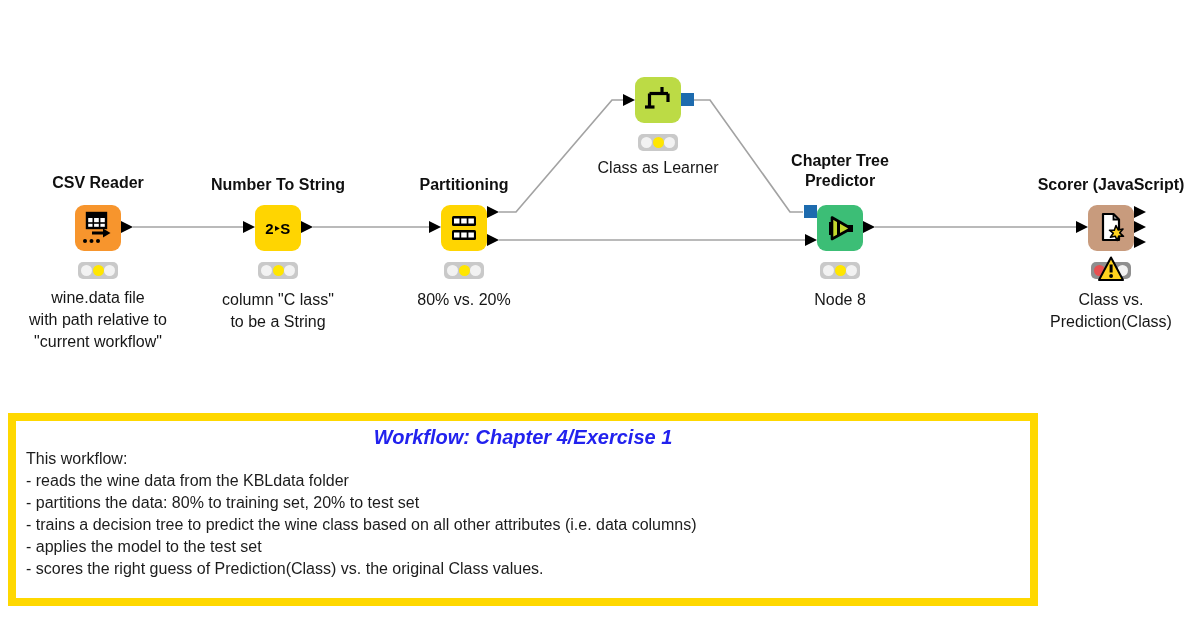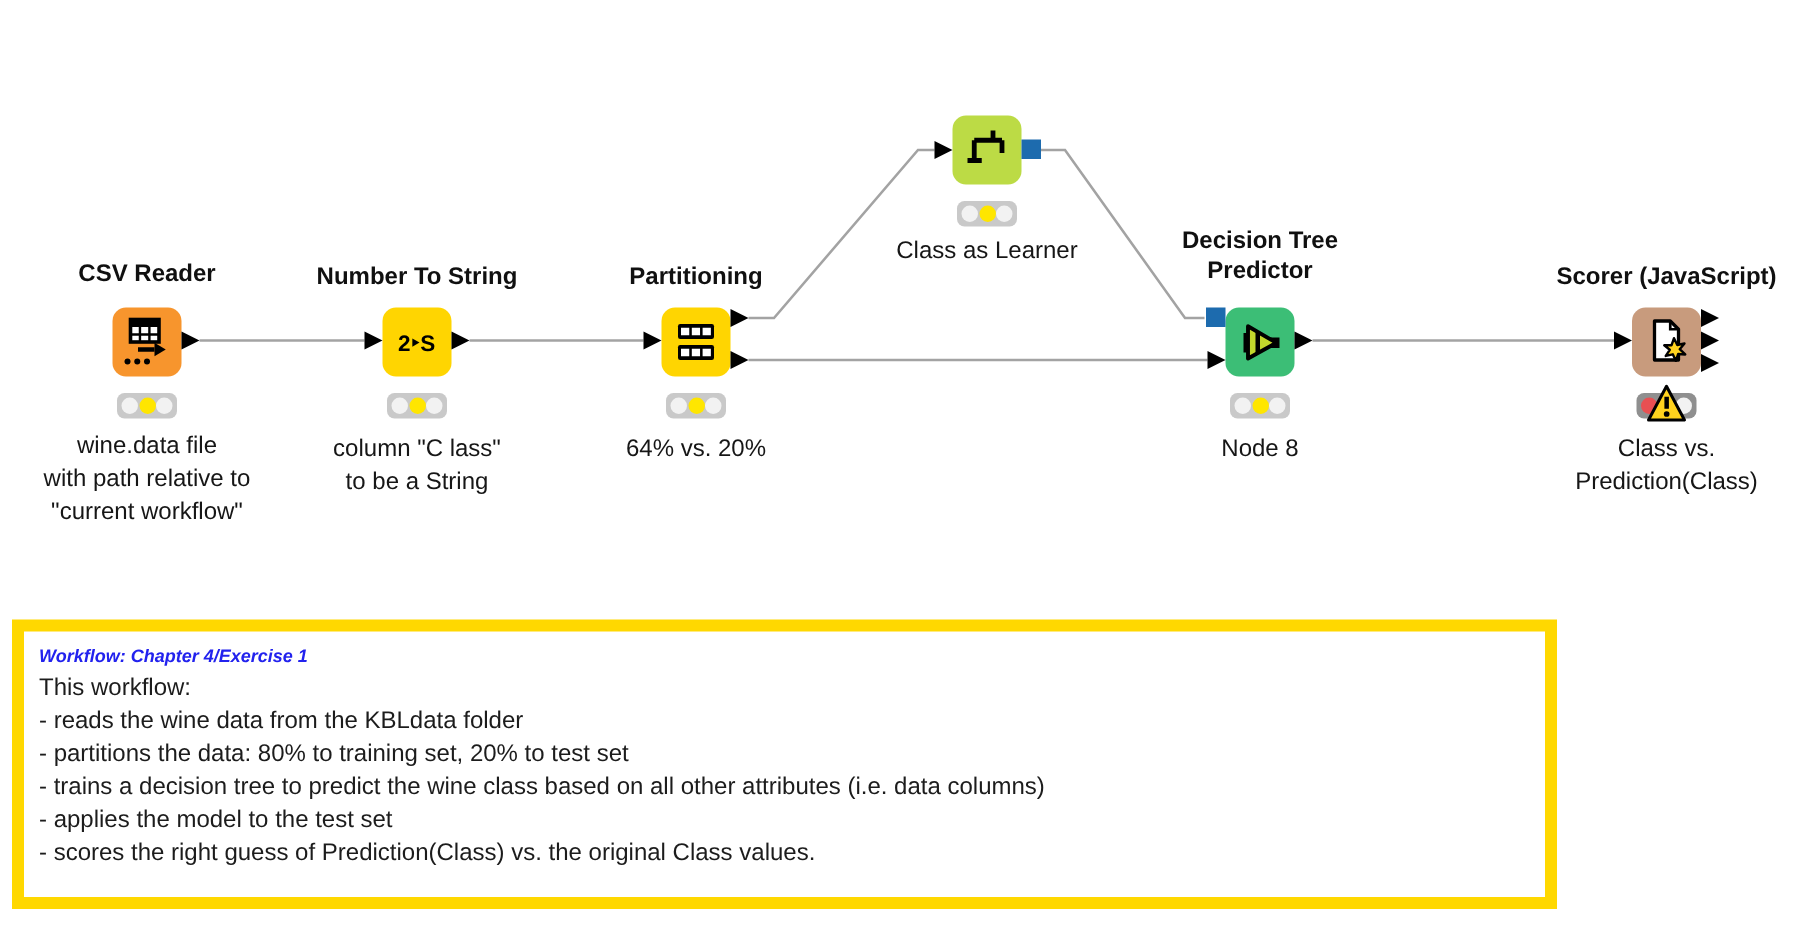--- a/index.html
+++ b/index.html
@@ -28,21 +28,21 @@
   .tlight{position:absolute;width:40px;height:17px;border-radius:5px;background:#C9C9C9;display:flex;align-items:center;justify-content:space-between;padding:0 3px;box-sizing:border-box;z-index:2;}
   .tlight.dark{background:#8F8F8F;}
   .dot{width:11px;height:11px;border-radius:50%;}
   .dot-off{background:#F2F2F2;}
   .dot-yellow{background:#FFE600;}
   .dot-red{background:#E85052;}
   .dot-hidden{background:#9A9A9A;}
   .warn{position:absolute;z-index:3;}
 
   #annotation{position:absolute;left:8px;top:413px;width:1030px;height:193px;box-sizing:border-box;border:8px solid #FFD800;background:#ffffff;z-index:2;padding:5px 10px;}
-  #annotation-title{font-size:12px;font-weight:bold;font-style:italic;color:#2222EE;line-height:22px;}
+  #annotation-title{font-size:20px;font-weight:bold;font-style:italic;color:#2222EE;line-height:22px;text-align:center;}
   #annotation-body{font-size:16px;color:#1c1c1c;line-height:22px;white-space:pre-line;}
 </style>
 </head>
 <body>
 
 <div id="canvas">
 
   <svg id="wires">
     <g stroke="#A3A3A3" stroke-width="1.7" fill="none">
       <polyline points="133,227 243,227"></polyline>
@@ -107,21 +107,21 @@
     </svg>
     <div class="port-in" style="top:16px;"></div>
     <div class="port-out" style="top:1px;"></div>
     <div class="port-out" style="top:29px;"></div>
   </div>
   <div class="tlight" style="left:444px;top:262px;">
     <div class="dot dot-off"></div>
     <div class="dot dot-yellow"></div>
     <div class="dot dot-off"></div>
   </div>
-  <div class="node-comment" style="left:359px;top:289px;">64% vs. 20%</div>
+  <div class="node-comment" style="left:359px;top:289px;">80% vs. 20%</div>
 
   <div class="node node-chartreuse" style="left:635px;top:77px;">
     <svg class="glyph" width="46" height="46" viewBox="0 0 46 46">
       <g stroke="#000" stroke-width="3.2" fill="none">
         <path d="M 27 10 V 16.5"></path>
         <path d="M 14.5 16.5 H 33"></path>
         <path d="M 14.5 16.5 V 30"></path>
         <path d="M 33 16.5 V 25"></path>
         <path d="M 10 30 H 19.5"></path>
       </g>
@@ -129,21 +129,21 @@
     <div class="port-in" style="top:17px;"></div>
     <div class="port-blue" style="right:-13px;top:16px;"></div>
   </div>
   <div class="tlight" style="left:638px;top:134px;">
     <div class="dot dot-off"></div>
     <div class="dot dot-yellow"></div>
     <div class="dot dot-off"></div>
   </div>
   <div class="node-comment" style="left:553px;top:157px;">Class as Learner</div>
 
-  <div class="node-title" style="left:740px;top:151px;">Decision Tree
+  <div class="node-title" style="left:740px;top:151px;">Chapter Tree
 Predictor</div>
   <div class="node node-green" style="left:817px;top:205px;">
     <svg class="glyph" width="46" height="46" viewBox="0 0 46 46">
       <rect x="12" y="17" width="5" height="13" fill="#000"></rect>
       <rect x="29" y="20" width="7" height="7" fill="#000"></rect>
       <polygon points="15,12.5 34,23.5 15,34" fill="#C3D82C" stroke="#000" stroke-width="2.6" stroke-linejoin="round"></polygon>
       <rect x="20" y="16" width="3" height="15" fill="#000"></rect>
     </svg>
     <div class="port-blue" style="left:-13px;top:0px;"></div>
     <div class="port-in" style="top:29px;"></div>

